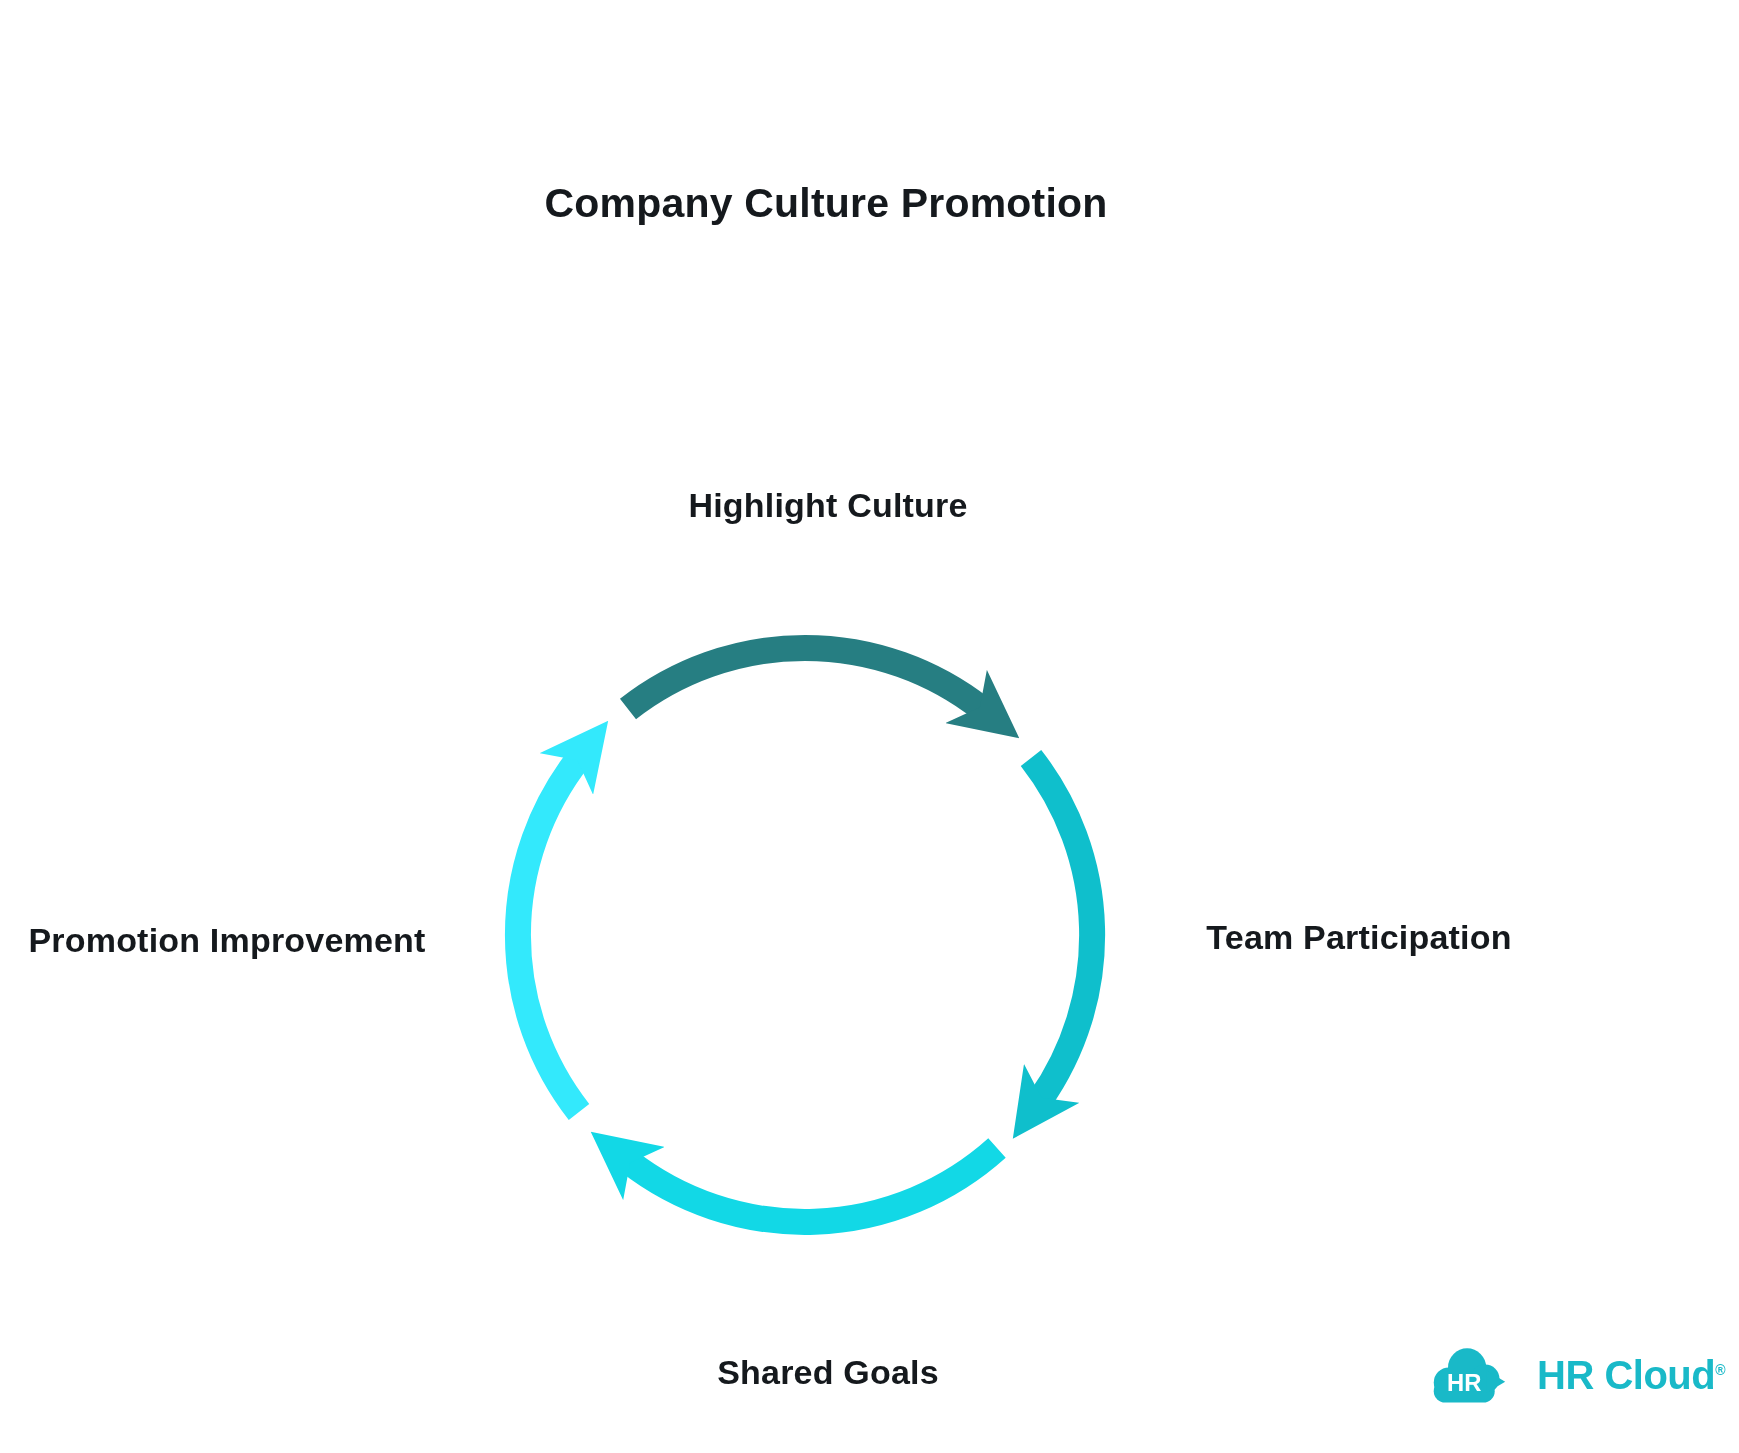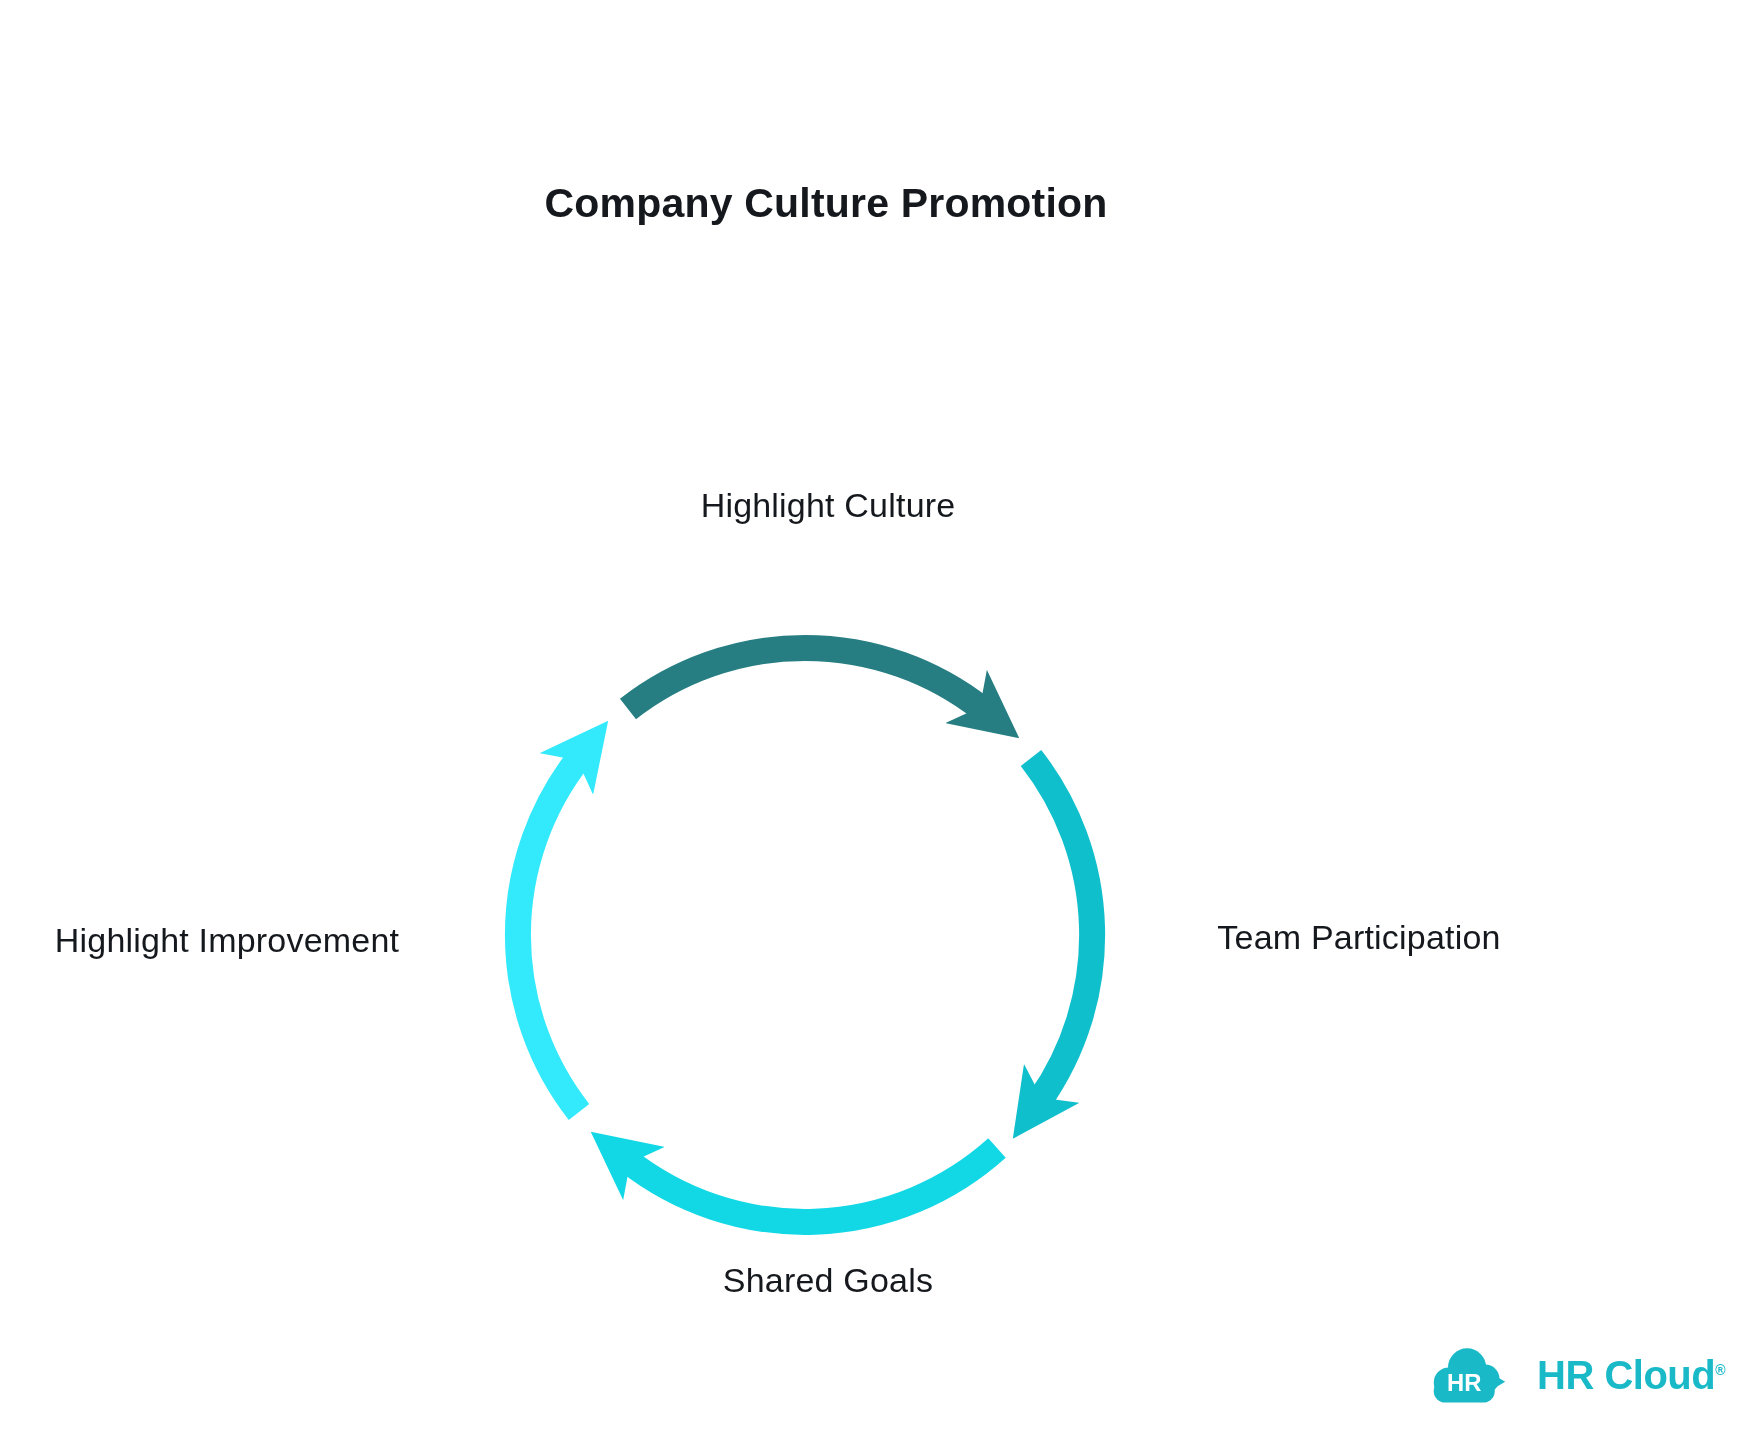--- a/index.html
+++ b/index.html
@@ -29,28 +29,28 @@
     position: absolute;
     left: 0;
     top: 0;
     width: 1739px;
     height: 1453px;
   }
   .cycle-label {
     position: absolute;
     transform: translate(-50%, -50%);
     font-size: 34px;
-    font-weight: 400;
+    font-weight: 700;
     color: #15191d;
     white-space: nowrap;
     letter-spacing: 0.2px;
   }
   .label-top    { left: 828px;  top: 505px; }
   .label-right  { left: 1343px; top: 937px; margin-left: 16px; }
-  .label-bottom { left: 828px;  top: 1280px; }
+  .label-bottom { left: 828px;  top: 1372px; }
   .label-left   { left: 227px;  top: 940px; }
   .brand {
     position: absolute;
     left: 1429px;
     top: 1344px;
     display: flex;
     align-items: center;
     gap: 28px;
   }
   .brand-cloud { width: 80px; height: 62px; display: block; }
@@ -102,21 +102,21 @@
 
     <path d="M 579 1112 A 287 287 0 0 1 579 758" fill="none" stroke-width="26" stroke-linecap="butt" marker-end="url(#arrow3)" stroke="#33E9FC"></path>
   </svg>
 
   <div class="cycle-label label-top">Highlight Culture</div>
 
   <div class="cycle-label label-right">Team Participation</div>
 
   <div class="cycle-label label-bottom">Shared Goals</div>
 
-  <div class="cycle-label label-left">Highlight Improvement</div>
+  <div class="cycle-label label-left">Promotion Improvement</div>
 
   <div class="brand">
     <svg class="brand-cloud" viewBox="0 0 84 62" xmlns="http://www.w3.org/2000/svg" aria-hidden="true">
       <g fill="#19B9C8">
         <circle cx="21" cy="39" r="16"></circle>
         <circle cx="40" cy="23" r="20"></circle>
         <circle cx="59" cy="35" r="15"></circle>
         <rect x="5" y="36" width="64" height="24" rx="12"></rect>
         <path d="M60 26 L80 38 L60 50 Z"></path>
       </g>

